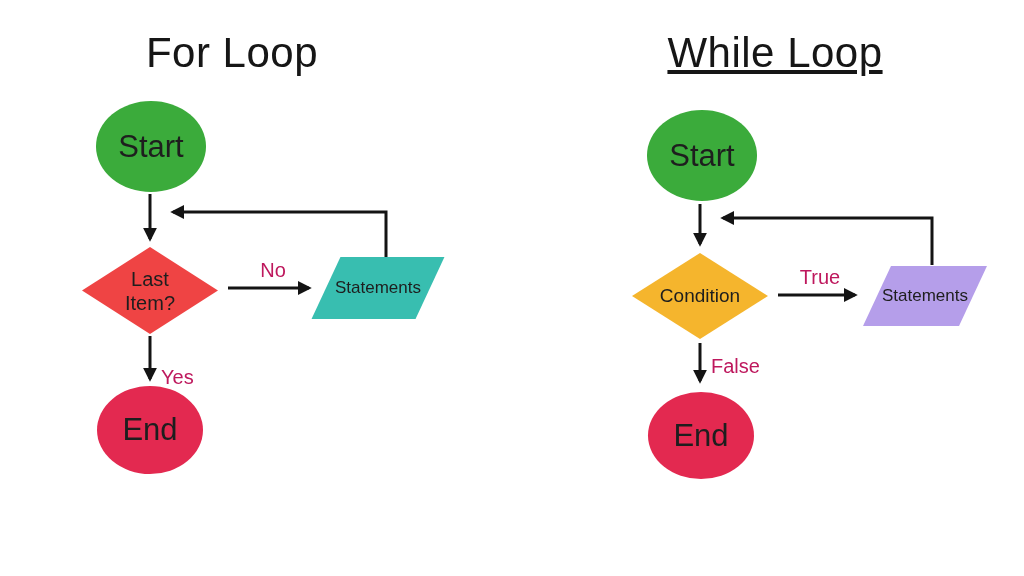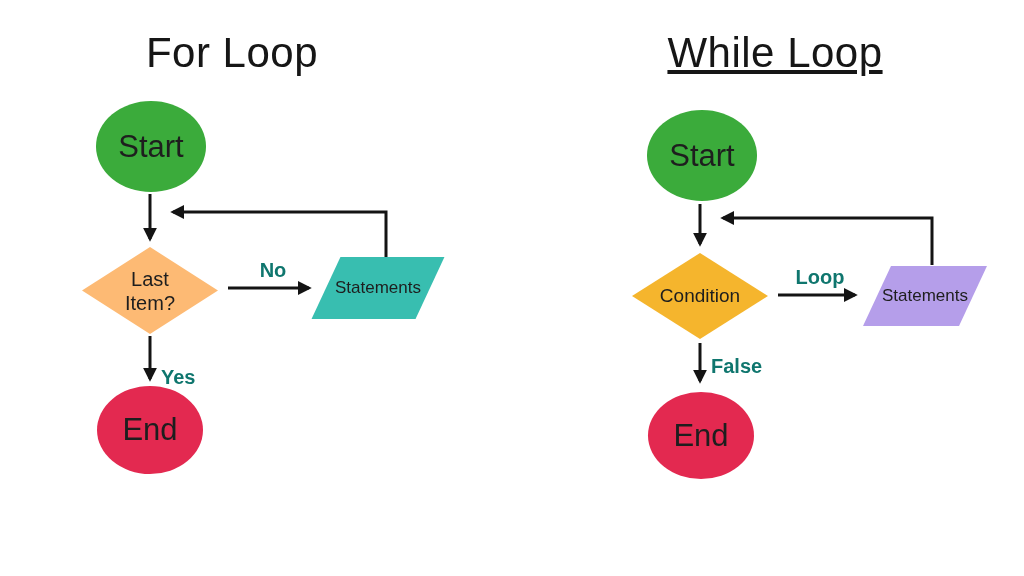--- a/index.html
+++ b/index.html
@@ -62,22 +62,22 @@
     font-weight: 500;
   }
   .para .unskew {
     display: inline-block;
     transform: skewX(25deg);
     white-space: nowrap;
   }
   .edge-label {
     position: absolute;
     font-size: 20px;
-    font-weight: 700;
-    color: #0f766e;
+    font-weight: 400;
+    color: #be185d;
     white-space: nowrap;
   }
 </style>
 </head>
 <body>
 
 <div class="canvas">
 
   <svg class="arrows-layer" width="1024" height="576" viewBox="0 0 1024 576" xmlns="http://www.w3.org/2000/svg">
     <defs>
@@ -96,21 +96,21 @@
     <path d="M778,295 L855,295" stroke="#141414" stroke-width="3" fill="none" marker-end="url(#ah)"></path>
     <path d="M700,343 L700,381" stroke="#141414" stroke-width="3" fill="none" marker-end="url(#ah)"></path>
   </svg>
 
   <div class="chart-title" style="left:100px; top:30px; width:264px;">For Loop</div>
 
   <div class="node ellipse" style="left: 96px; top: 101px; width: 110px; height: 91px; background-color: rgb(59, 171, 59);">
     <span>Start</span>
   </div>
 
-  <div class="node diamond" style="left: 82px; top: 247px; width: 136px; height: 87px; background-color: #fdba74;">
+  <div class="node diamond" style="left: 82px; top: 247px; width: 136px; height: 87px; background-color: #ef4444;">
     <span class="wrap-label">Last Item?</span>
   </div>
 
   <div class="edge-label" style="left:252px; top:259px; width:42px; text-align:center;">No</div>
 
   <div class="node para" style="left: 326px; top: 257px; width: 104px; height: 62px; background-color: rgb(56, 190, 176);">
     <span class="unskew">Statements</span>
   </div>
 
   <div class="edge-label" style="left:161px; top:366px;">Yes</div>
@@ -122,21 +122,21 @@
   <div class="chart-title" style="left:645px; top:30px; width:260px;text-decoration:underline;">While Loop</div>
 
   <div class="node ellipse" style="left: 647px; top: 110px; width: 110px; height: 91px; background-color: rgb(59, 171, 59);">
     <span>Start</span>
   </div>
 
   <div class="node diamond" style="left: 632px; top: 253px; width: 136px; height: 86px; font-size: 19px; background-color: rgb(245, 181, 45);">
     <span>Condition</span>
   </div>
 
-  <div class="edge-label" style="left:795px; top:266px; width:50px; text-align:center;">Loop</div>
+  <div class="edge-label" style="left:795px; top:266px; width:50px; text-align:center;">True</div>
 
   <div class="node para" style="left: 877px; top: 266px; width: 96px; height: 60px; background-color: rgb(181, 158, 234);">
     <span class="unskew">Statements</span>
   </div>
 
   <div class="edge-label" style="left:711px; top:355px;text-align:center;">False</div>
 
   <div class="node ellipse" style="left: 648px; top: 392px; width: 106px; height: 87px; background-color: rgb(227, 41, 80);">
     <span>End</span>
   </div>

